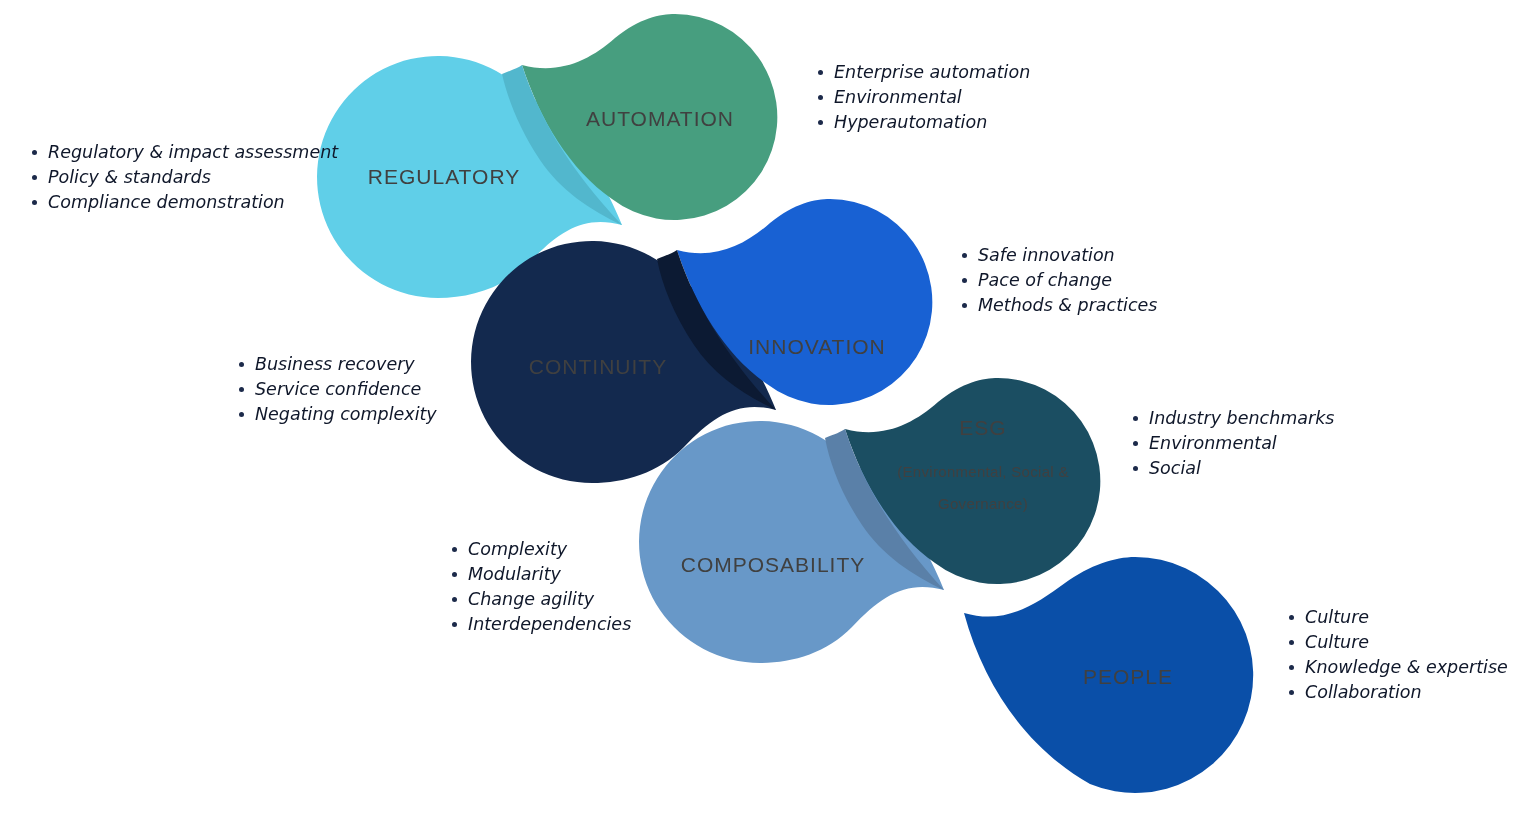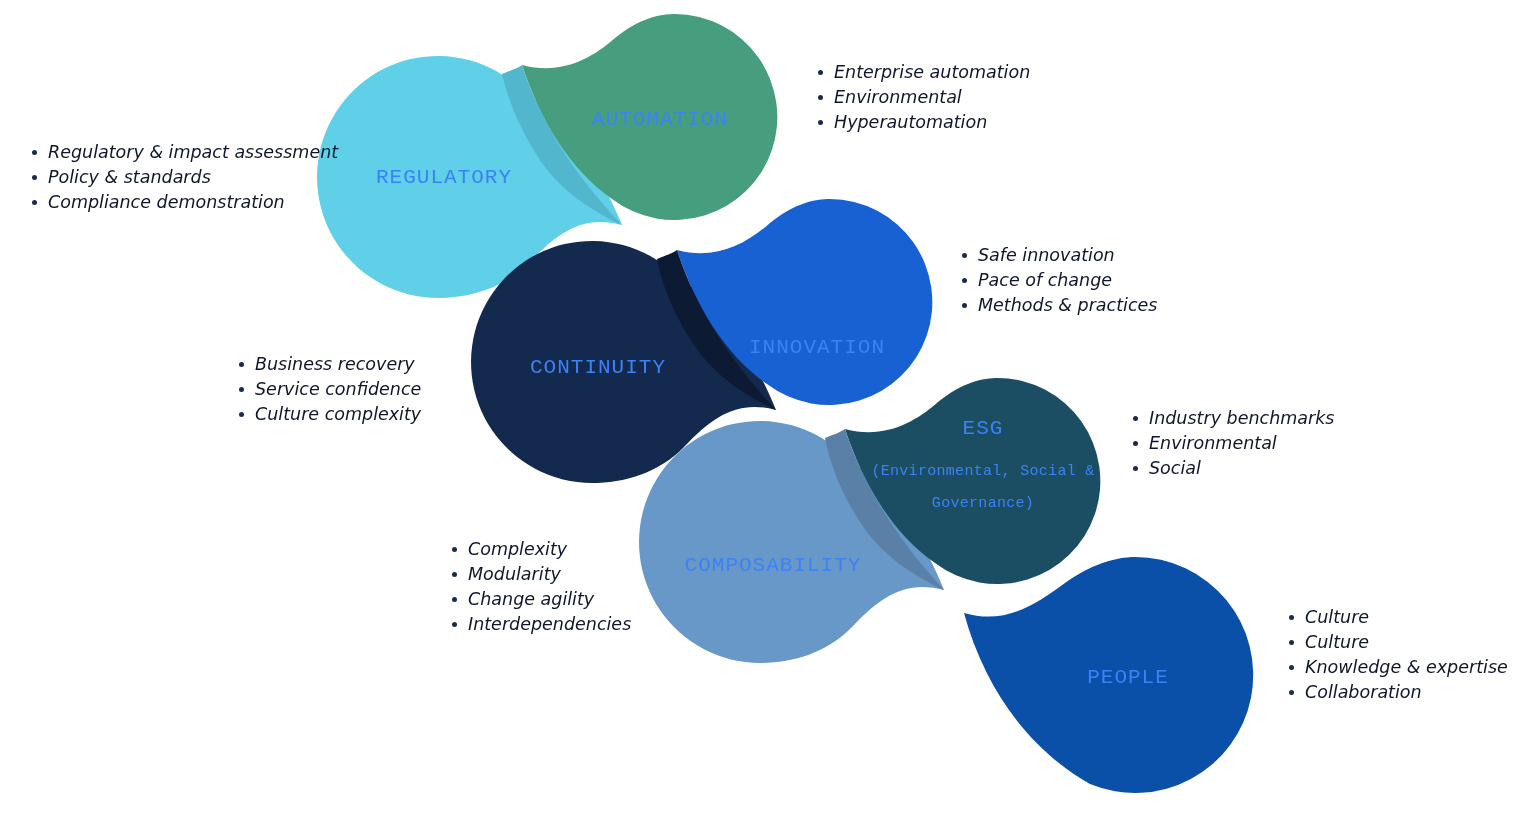--- a/index.html
+++ b/index.html
@@ -1,20 +1,20 @@
 <!DOCTYPE html>
 <html><head>
   <meta charset="utf-8">
   <style>
     html, body { margin: 0; padding: 0; background: #ffffff; }
     body { width: 1535px; height: 817px; position: relative; overflow: hidden;
            font-family: "DejaVu Sans", sans-serif; }
     #diagram { position: absolute; left: 0; top: 0; }
-    .label { position: absolute; color: #3b82f6; text-align: center; white-space: nowrap;
-             font-family: Liberation Mono, monospace; letter-spacing: 1px; font-size: 21px;
+    .label { position: absolute; color: #404040; text-align: center; white-space: nowrap;
+             font-family: Liberation Sans, sans-serif; letter-spacing: 1px; font-size: 21px;
              transform: translate(-50%, -50%); }
     .label .sub { display: block; font-size: 15px; letter-spacing: 0.3px; line-height: 24px; margin-top: 4px; }
     .label .main { display: block; }
     ul.bullets { position: absolute; margin: 0; padding: 0; list-style: none;
                  color: #0f172a; font-style: italic; font-size: 17.5px; line-height: 25px;
                  font-family: "DejaVu Sans", sans-serif; white-space: nowrap; }
     ul.bullets li { position: relative; padding-left: 18px; }
     ul.bullets li::before { content: ""; position: absolute; left: 2px; top: 10px;
                             width: 5px; height: 5px; border-radius: 50%; background: #1c2a4a; }
   </style>
@@ -79,21 +79,21 @@
   <li>Compliance demonstration</li>
 </ul>
 <ul class="bullets" style="left:816px; top:60px;">
   <li>Enterprise automation</li>
   <li>Environmental</li>
   <li>Hyperautomation</li>
 </ul>
 <ul class="bullets" style="left:237px; top:352px;">
   <li>Business recovery</li>
   <li>Service confidence</li>
-  <li>Culture complexity</li>
+  <li>Negating complexity</li>
 </ul>
 <ul class="bullets" style="left:960px; top:243px;">
   <li>Safe innovation</li>
   <li>Pace of change</li>
   <li>Methods &amp; practices</li>
 </ul>
 <ul class="bullets" style="left:450px; top:537px;">
   <li>Complexity</li>
   <li>Modularity</li>
   <li>Change agility</li>

